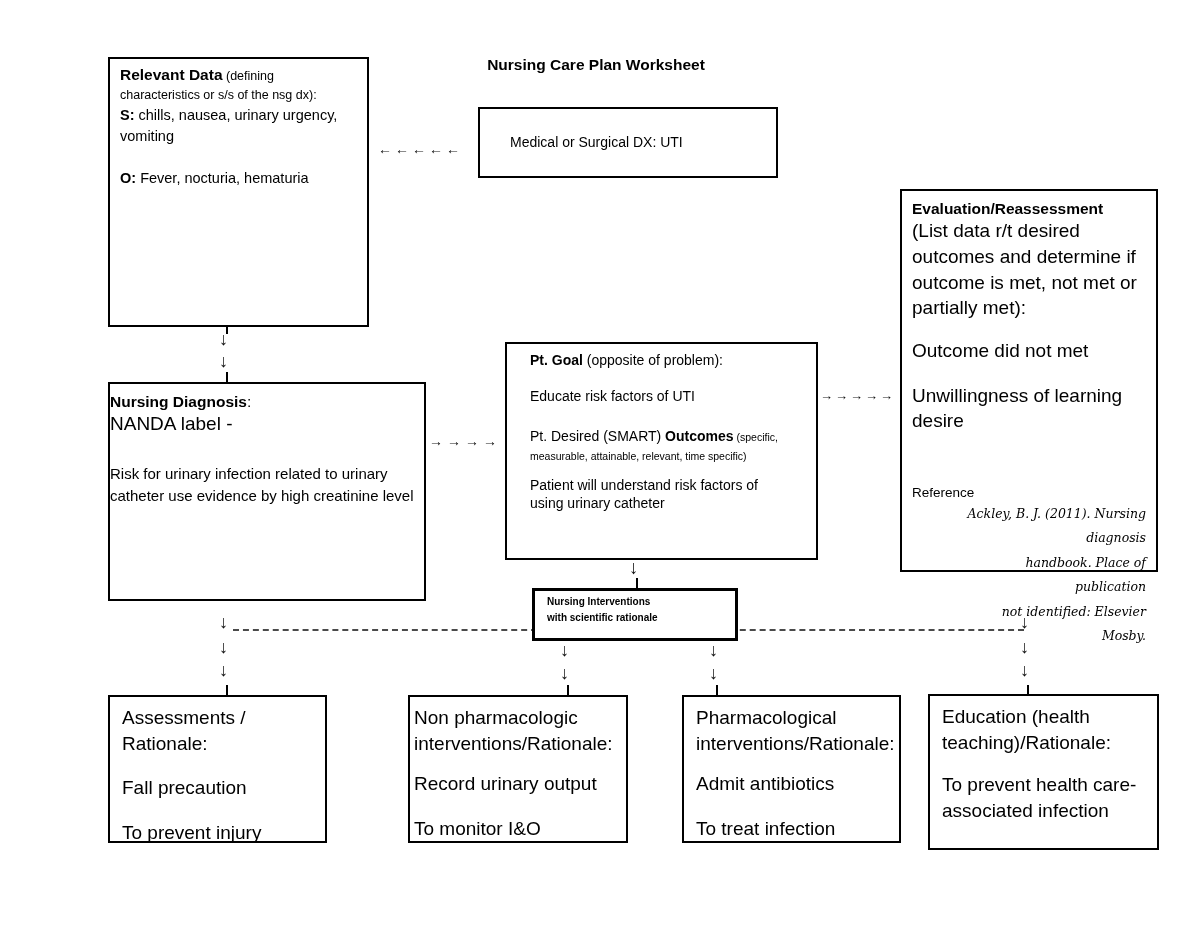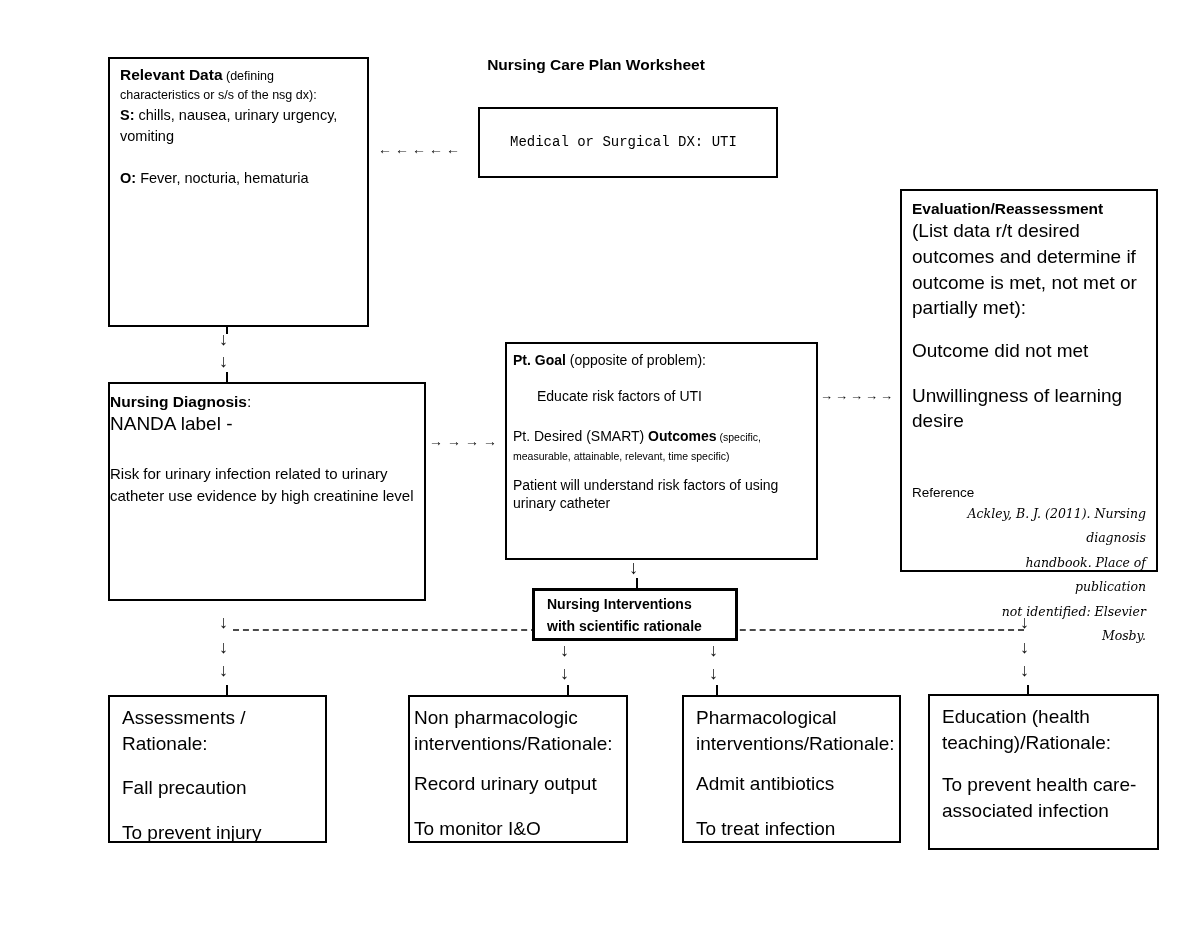--- a/index.html
+++ b/index.html
@@ -26,42 +26,42 @@
   .arr-h { position:absolute; line-height:1; color:#111; white-space:nowrap; }
   .arr-v { position:absolute; font-size:18px; line-height:1; color:#111; }
   .tick  { position:absolute; width:2px; background:#000; }
   .dash-line {
     position:absolute; left:233px; top:629px; width:791px; height:0;
     border-top:2px dashed #4a4a4a; z-index:1;
   }
   .interv {
     position:absolute; left:532px; top:588px; width:206px; height:53px;
     border:3px solid #000; background:#fff; z-index:2; box-sizing:border-box;
-    padding:3px 12px; font-size:14px; font-weight:bold; line-height:1.55;
+    padding:3px 12px; font-size:10px; font-weight:bold; line-height:1.55;
   }
   .ref-serif {
     font-family:"DejaVu Serif","Liberation Serif",serif; font-style:italic;
     font-size:12.5px; line-height:1.95;text-align:right;
   }
   .indent60 { padding-left:60px; }
 </style>
 </head>
 <body>
 
 <div class="canvas">
 
   <div class="title">Nursing Care Plan Worksheet</div>
 
   <div class="box" style="left:108px; top:57px; width:261px; height:270px;">
     <p class="t15b"><b>Relevant Data</b><span class="t12"> (defining characteristics or s/s of the nsg dx):</span></p>
     <p class="t14" style="margin-top:1px;"><b>S:</b><span> chills, nausea, urinary urgency, vomiting</span></p>
     <p class="t14" style="margin-top:21px;"><b>O:</b><span> Fever, nocturia, hematuria</span></p>
   </div>
 
-  <div class="box" style="left:478px; top:107px; width:300px; height:71px; display:flex; align-items:center; padding-left:30px;font-family:Liberation Mono, monospace;">
+  <div class="box" style="left:478px; top:107px; width:300px; height:71px; display:flex; align-items:center; padding-left:30px;">
     <p class="t14g">Medical or Surgical DX: UTI</p>
   </div>
 
   <div class="arr-h" style="left:378px; top:142px; font-size:14px; letter-spacing:3px;">←←←←←</div>
 
   <div class="box" style="left:900px; top:189px; width:258px; height:383px; padding:8px 10px;">
     <p class="t15b">Evaluation/Reassessment</p>
     <p class="t13">(List data r/t desired outcomes and determine if outcome is met, not met or partially met):</p>
     <p class="t13" style="margin-top:17px;">Outcome did not met</p>
     <p class="t13" style="margin-top:19px;">Unwillingness of learning desire</p>
@@ -79,23 +79,23 @@
   <div class="tick" style="left:226px; top:372px; height:10px;"></div>
 
   <div class="box" style="left:108px; top:382px; width:318px; height:219px; padding:8px 0;">
     <p class="t15b"><b>Nursing Diagnosis</b><span style="font-weight:normal;">:</span></p>
     <p class="t13">NANDA label -</p>
     <p class="t14" style="margin-top:26px; font-size:15px;">Risk for urinary infection related to urinary catheter use evidence by high creatinine level</p>
   </div>
 
   <div class="arr-h" style="left:429px; top:434px; font-size:14px; letter-spacing:4px;">→→→→</div>
 
-  <div class="box" style="left:505px; top:342px; width:313px; height:218px; padding:7px 6px;">
+  <div class="box" style="left:505px; top:342px; width:313px; height:218px; padding:7px 23px;">
     <p class="t14g"><b>Pt. Goal</b><span> (opposite of problem):</span></p>
-    <p class="t14g" style="margin-top:18px;margin-left:24px;">Educate risk factors of UTI</p>
+    <p class="t14g" style="margin-top:18px;">Educate risk factors of UTI</p>
     <p class="t14g" style="margin-top:22px;"><span>Pt. Desired (SMART) </span><b>Outcomes</b><span class="small-note"> (specific, measurable, attainable, relevant, time specific)</span></p>
     <p class="t14g" style="margin-top:12px;">Patient will understand risk factors of using urinary catheter</p>
   </div>
 
   <div class="arr-v" style="left:629px; top:558px; font-size:19px;">↓</div>
   <div class="tick" style="left:636px; top:578px; height:10px;"></div>
 
   <div class="dash-line"></div>
 
   <div class="interv">

